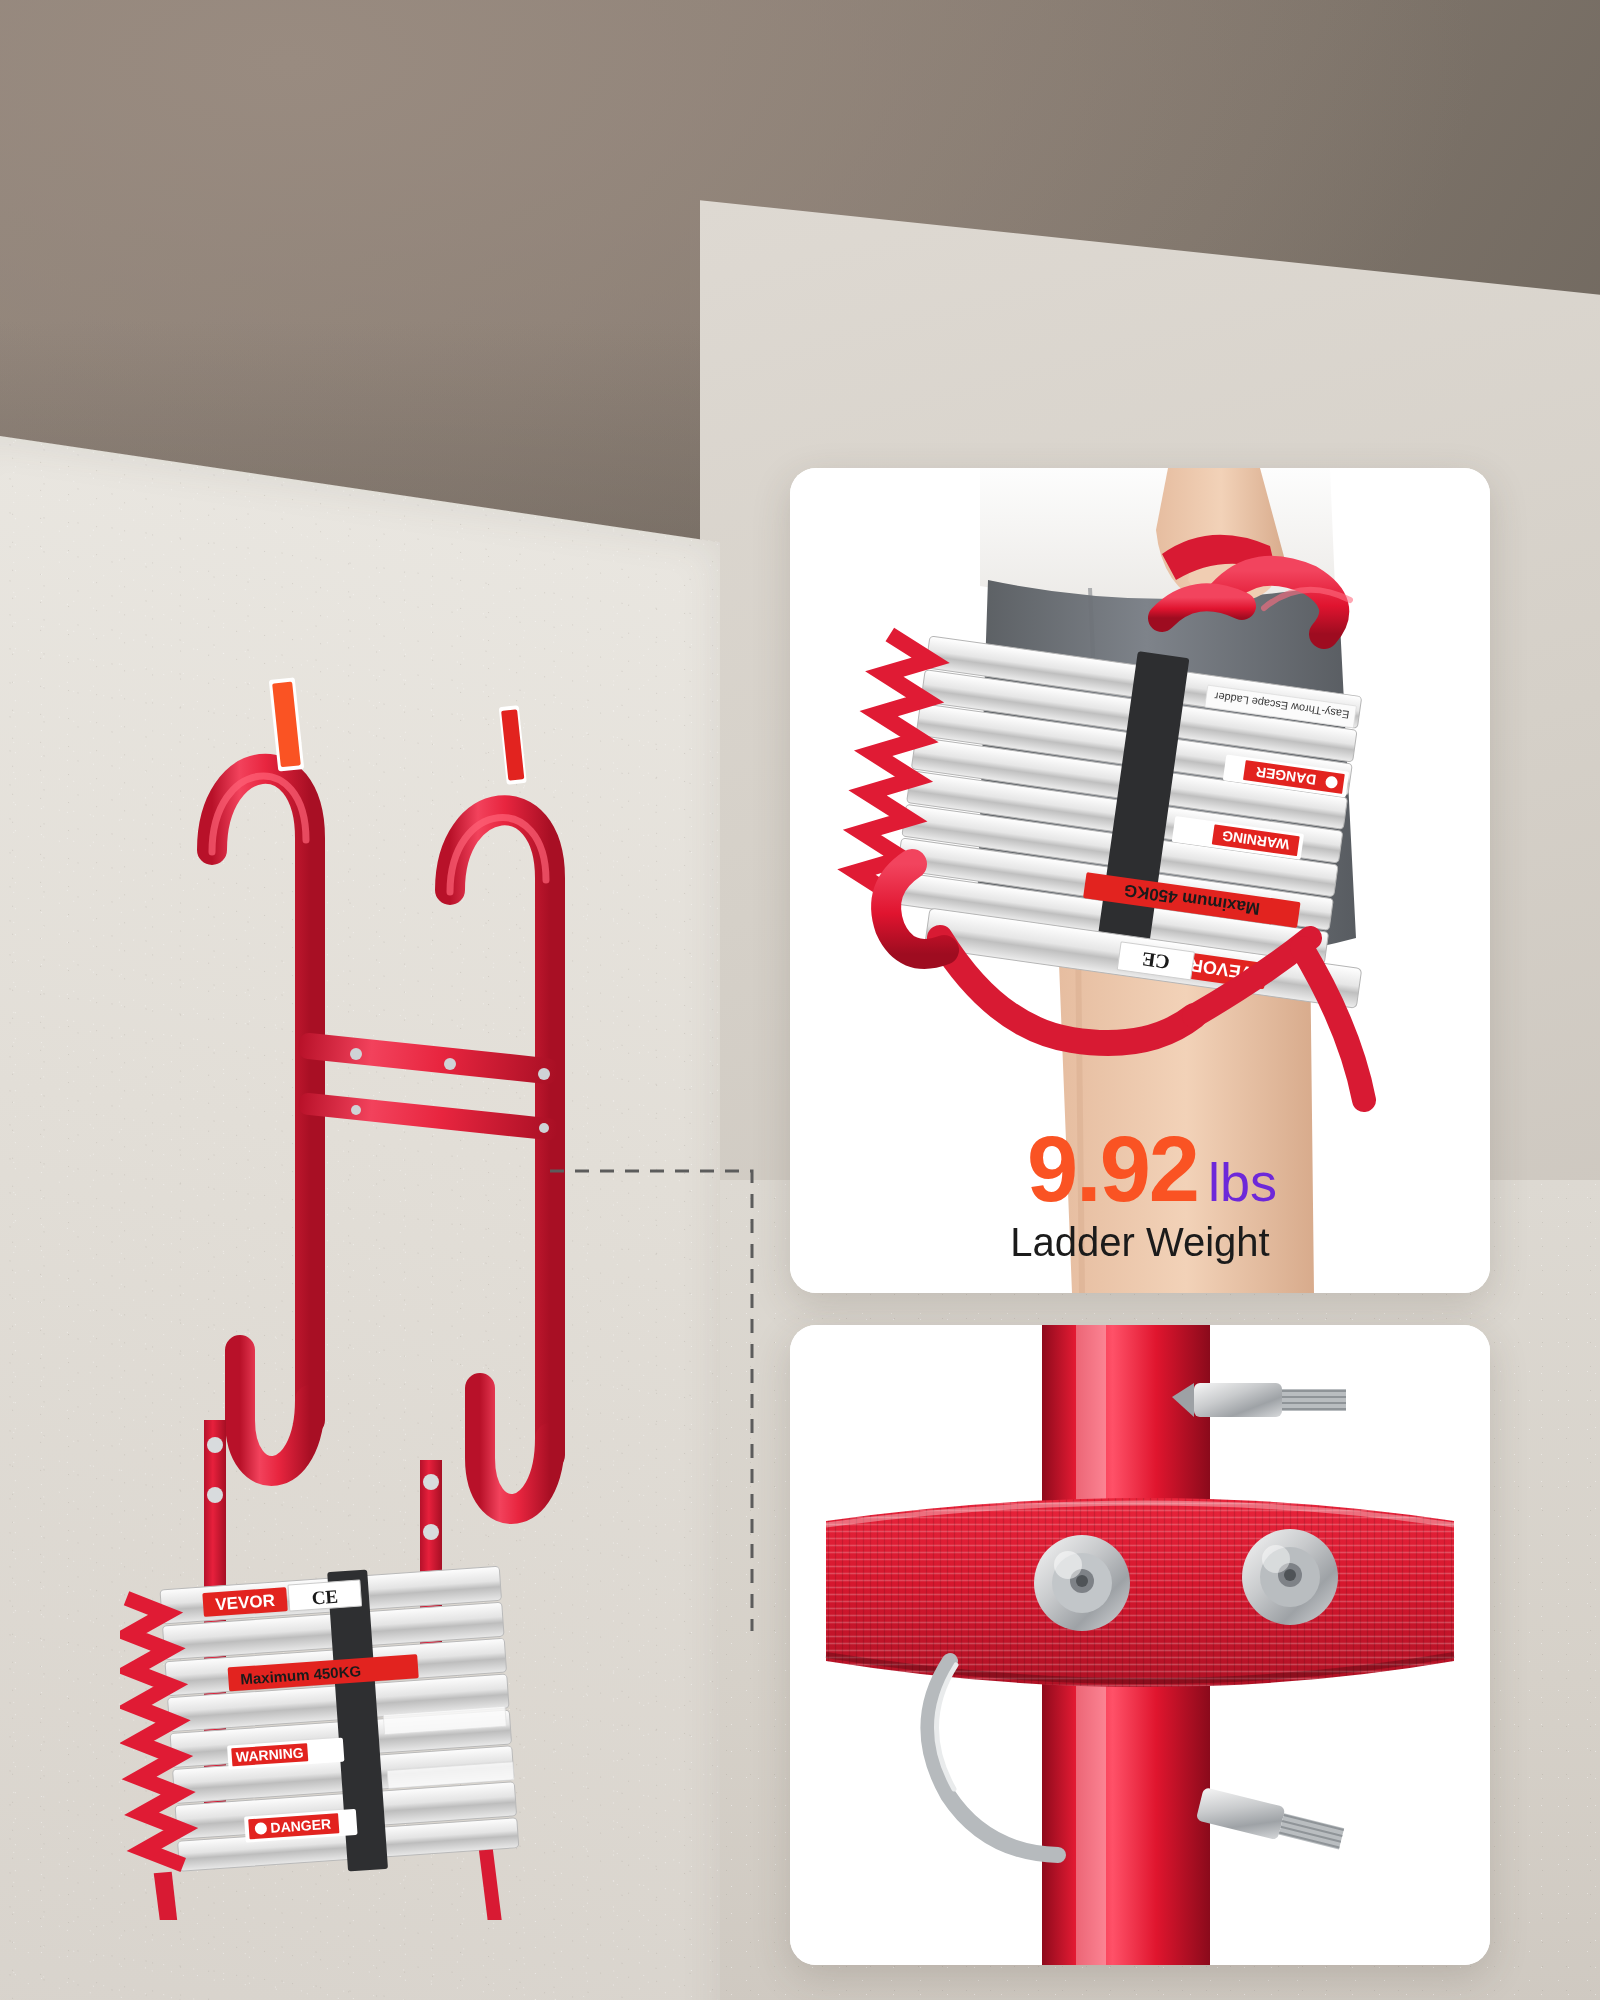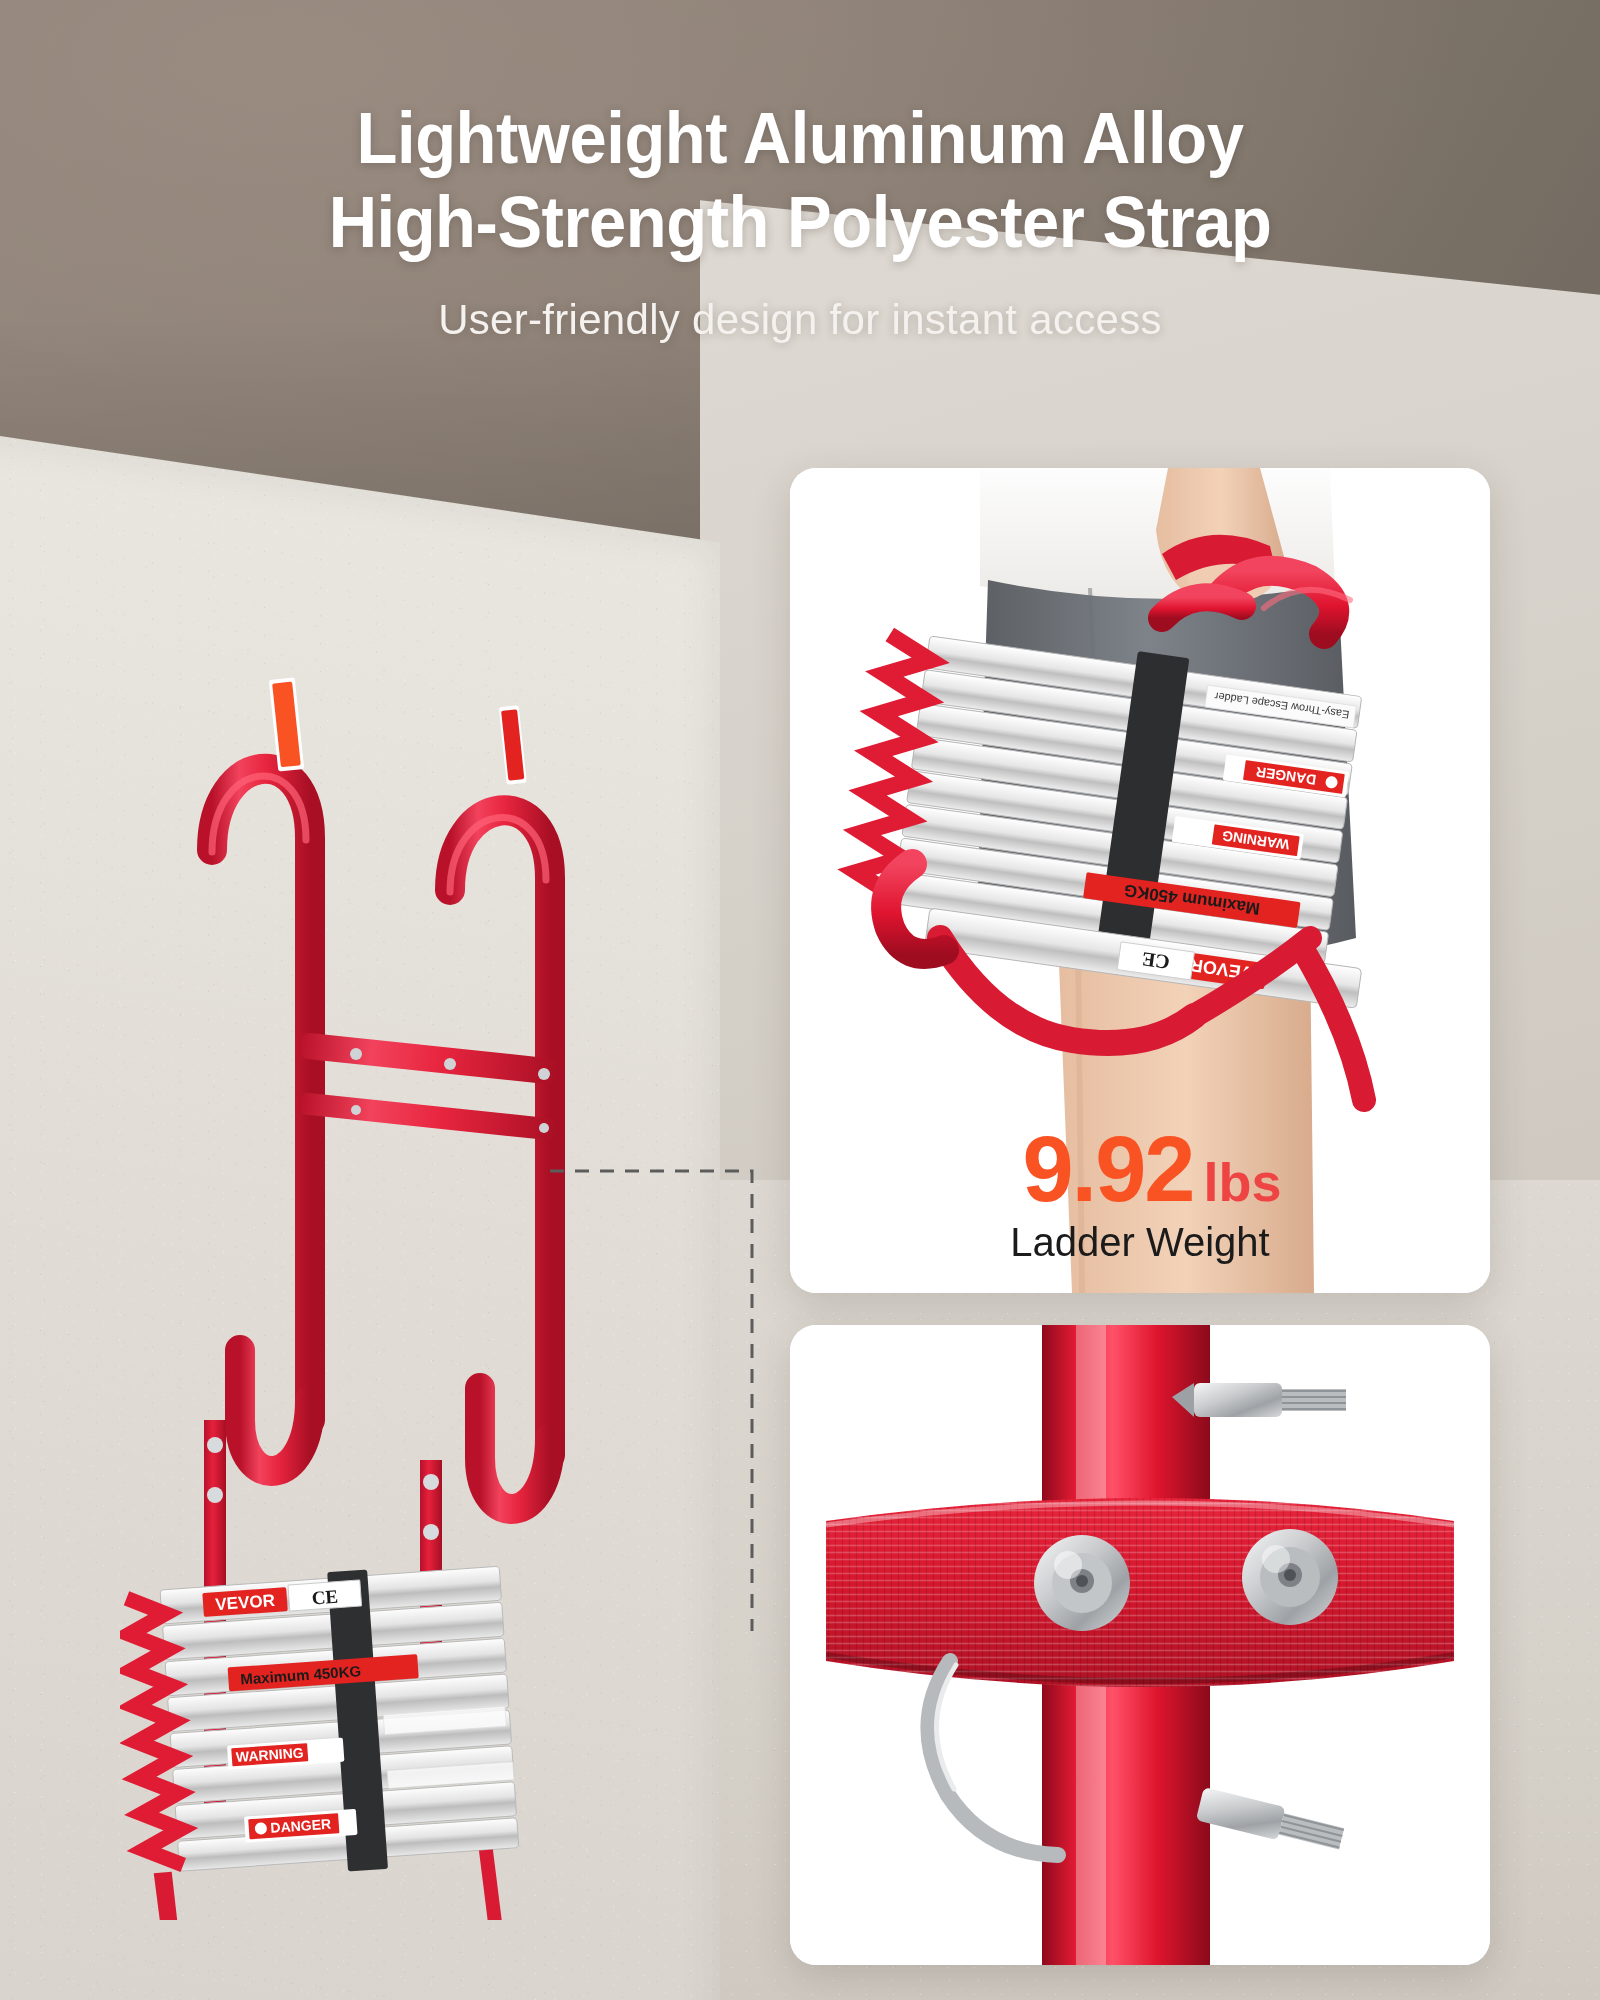--- a/index.html
+++ b/index.html
@@ -91,21 +91,21 @@
   #card-bottom{left:790px;top:1325px;width:700px;height:640px;}
   .card-photo{position:absolute;inset:0;}
 
   .weight-wrap{
     position:absolute;left:0;right:0;bottom:28px;text-align:center;
   }
   .weight-line{display:flex;align-items:baseline;justify-content:center;gap:10px;margin-left:24px;}
   .weight-num{
     color:#fa5323;font-weight:700;font-size:92px;line-height:92px;letter-spacing:-2px;
   }
-  .weight-unit{color:#ef4444;font-weight:700;font-size:54px;line-height:54px;}
+  .weight-unit{color:#6d28d9;font-weight:400;font-size:54px;line-height:54px;}
   .weight-label{margin-top:5px;color:#1b1b1b;font-size:40px;font-weight:400;}
 
   
   .callout{
     position:absolute;left:546px;top:1135px;width:252px;height:500px;z-index:28;
     pointer-events:none;
   }
 </style>
 </head>
 <body>
@@ -114,25 +114,20 @@
 
   <div class="bg-top"></div>
   <div class="right-wall"></div>
   <div class="floor">
     <div class="floor-grain"></div>
   </div>
   <div class="wall">
     <div class="wall-grain"></div>
   </div>
 
-  <div class="header">
-    <div class="title">Lightweight Aluminum Alloy</div>
-    <div class="title">High-Strength Polyester Strap</div>
-    <div class="subtitle">User-friendly design for instant access</div>
-  </div>
 
   <svg class="ladder" viewBox="0 0 520 1500">
     <defs>
       <linearGradient id="tube" x1="0" y1="0" x2="1" y2="0">
         <stop offset="0%" stop-color="#b81129"></stop>
         <stop offset="28%" stop-color="#f2425c"></stop>
         <stop offset="55%" stop-color="#e8253f"></stop>
         <stop offset="100%" stop-color="#a80f24"></stop>
       </linearGradient>
       <linearGradient id="strapg" x1="0" y1="0" x2="1" y2="0">

